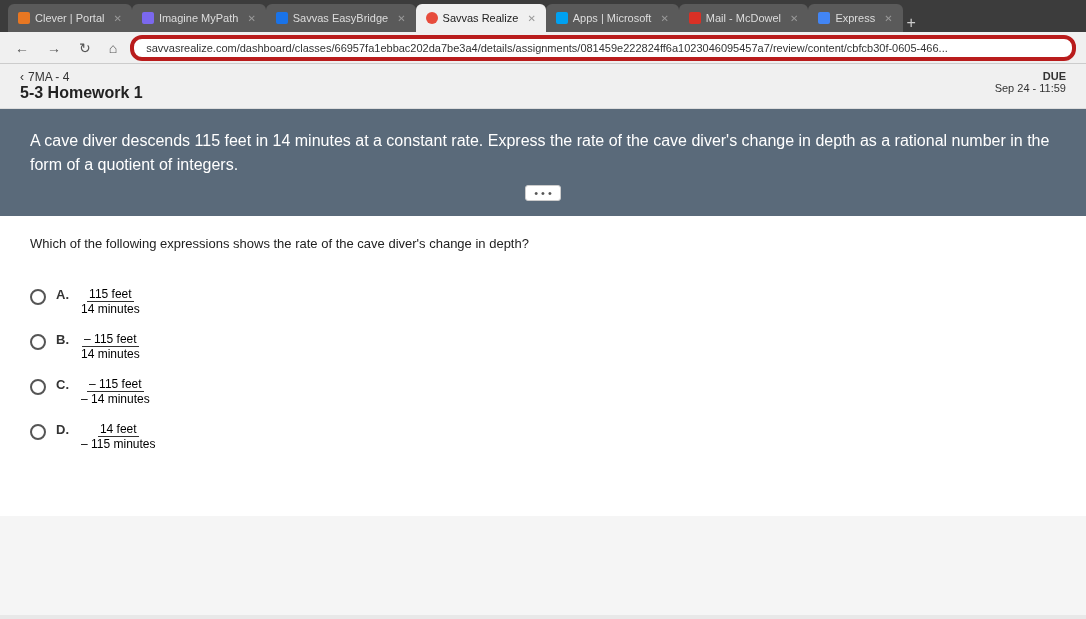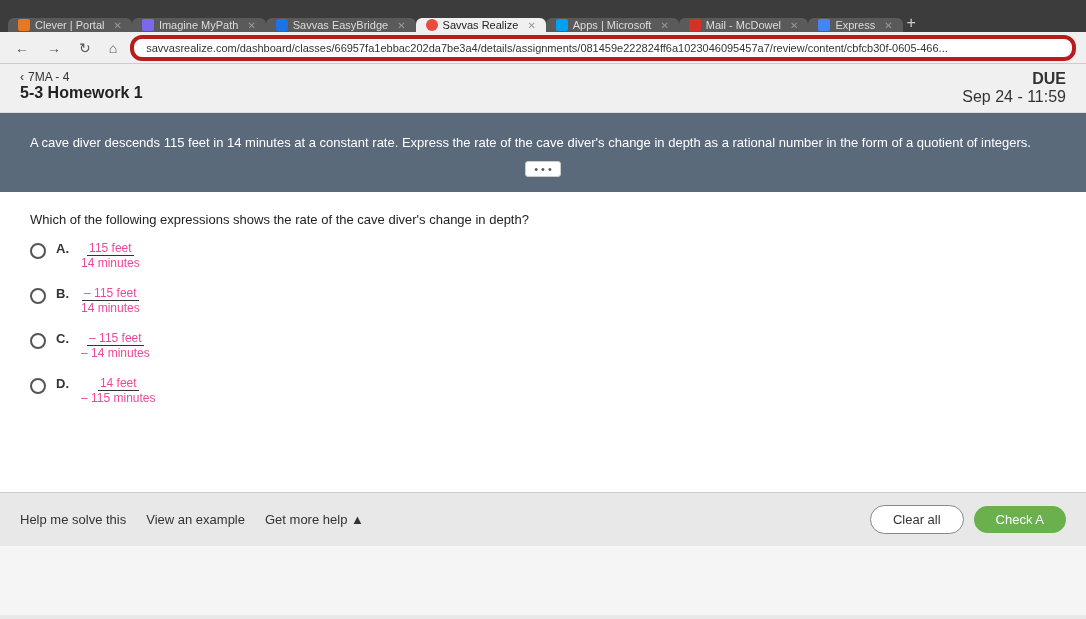--- a/index.html
+++ b/index.html
@@ -6,21 +6,21 @@
     body { font-family: Arial, sans-serif; background: #e8e8e8; font-size: 13px; overflow: hidden; }
     .tab {
       background: #5a5a5a;
       color: #ddd;
       padding: 4px 10px;
       border-radius: 6px 6px 0 0;
       font-size: 11px;
       display: flex;
       align-items: center;
       gap: 5px;
-      height: 14px;
+      height: 28px;
       white-space: nowrap;
       max-width: 160px;
       overflow: hidden;
     }
     .tab.active {
       background: #f0f0f0;
       color: #222;
       text-align: center;
     }
     .tab-icon { width: 12px; height: 12px; border-radius: 2px; flex-shrink: 0; }
@@ -65,32 +65,32 @@
       border-bottom: 1px solid #ddd;
     }
     .back-btn {
       display: flex;
       align-items: center;
       gap: 4px;
       color: #333;
       font-size: 12px;
     }
     .assignment-title { font-size: 16px; font-weight: bold; color: #222; }
-    .due-info { text-align: right; font-size: 16px; color: #333; }
+    .due-info { text-align: right; font-size: 11px; color: #333; }
     .due-label { font-weight: bold; }
 
     
     .question-area {
       background: #5a6a7a;
       margin: 0;
       padding: 20px 30px 15px 30px;
     }
     .question-text {
       color: #fff;
-      font-size: 13px;
+      font-size: 16px;
       line-height: 1.5;
     }
     .expand-btn {
       display: flex;
       justify-content: center;
       margin-top: 8px;
     }
     .expand-dots {
       background: #fff;
       border: 1px solid #ccc;
@@ -103,21 +103,21 @@
 
     
     .mc-section {
       background: #fff;
       padding: 20px 30px;
       min-height: 300px;
     }
     .mc-question {
       font-size: 13px;
       color: #222;
-      margin-bottom: 14px;
+      margin-bottom: 36px;
     }
     .mc-options {
       display: flex;
       flex-direction: column;
       gap: 16px;
     }
     .mc-option {
       display: flex;
       align-items: flex-start;
       gap: 10px;
@@ -136,21 +136,21 @@
       font-size: 13px;
       color: #333;
       font-weight: bold;
       flex-shrink: 0;
     }
     .fraction {
       display: inline-flex;
       flex-direction: column;
       align-items: center;
       font-size: 12px;
-      color: #ec4899;
+      color: #000000;
     }
     .fraction .numerator {
       border-bottom: 1px solid #333;
       padding: 0 2px;
       text-align: center;
     }
     .fraction .denominator {
       padding: 0 2px;
       text-align: center;
     }
@@ -330,28 +330,14 @@
         <span class="option-label">D.</span>
         <div class="fraction">
           <span class="numerator">14 feet</span>
           <span class="denominator">– 115 minutes</span>
         </div>
       </div>
 
     </div>
   </div>
 
-  <div class="bottom-toolbar">
-    <div class="help-links">
-      <a class="help-link">Help me solve this</a>
-      <a class="help-link">View an example</a>
-      <a class="help-link">
-        <span>Get more help</span>
-        <span>▲</span>
-      </a>
-    </div>
-    <div class="action-btns">
-      <button class="btn-clear">Clear all</button>
-      <button class="btn-check">Check A</button>
-    </div>
-  </div>
 
 </div>
 
 </body></html>

